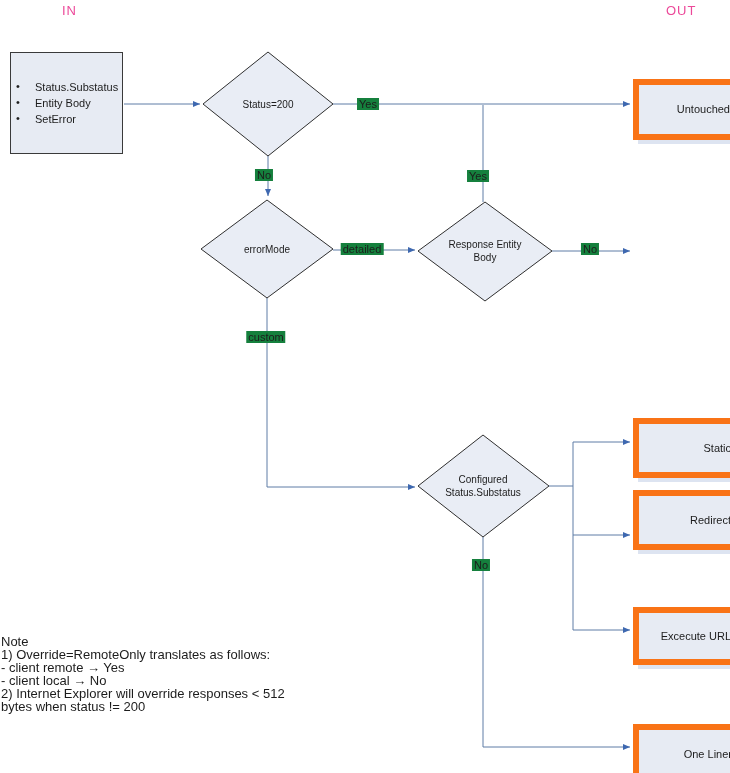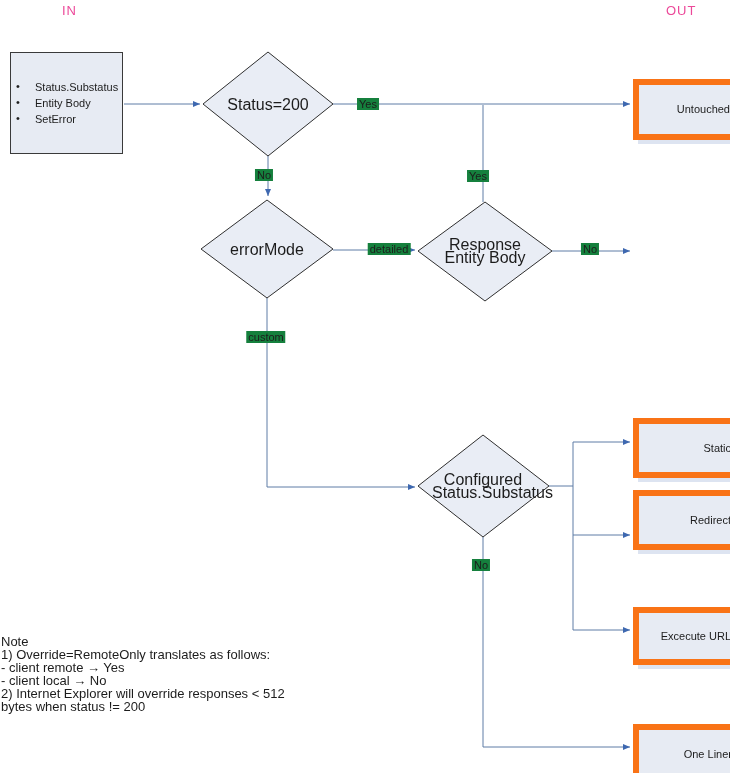--- a/index.html
+++ b/index.html
@@ -31,35 +31,35 @@
   .obox.untouched { top:79px;  height:49px; }
   .obox.detailed  { top:225px; height:50px; width:94px; }
   .obox.static    { top:418px; width:96px; }
   .obox.redirect  { top:490px; width:96px; }
   .obox.execute   { top:607px; width:96px; height:46px; }
   .obox.oneliner  { top:724px; width:97px; }
   .obox .lbl { padding:0 4px; }
 
   .dlabel {
     position:absolute; transform:translate(-50%,-50%);
-    text-align:center; font-size:16px; line-height:13px;
+    text-align:center; font-size:10px; line-height:13px;
   }
   .dlabel.status200  { left:268px; top:104px; width:110px; }
   .dlabel.errormode  { left:267px; top:249px; width:110px; }
   .dlabel.reb        { left:485px; top:251px; width:96px; }
   .dlabel.configured { left:483px; top:486px; width:102px; }
 
   .elabel {
     position:absolute; transform:translate(-50%,-50%);
     background:#15803d; padding:0 2px; font-size:11px; white-space:nowrap;
   }
   .elabel.yes1 { left:368px; top:104px; }
   .elabel.yes2 { left:478px; top:176px; }
   .elabel.no1  { left:264px; top:175px; }
-  .elabel.det  { left:389px; top:249px;text-align:right; }
+  .elabel.det  { left:362px; top:249px;text-align:right; }
   .elabel.cus  { left:266px; top:337px; }
   .elabel.no2  { left:590px; top:249px; }
   .elabel.no3  { left:481px; top:565px; }
 
   .note { position:absolute; left:1px; top:635px; font-size:13px; line-height:13px; }
 </style>
 </head>
 <body>
 
 <div class="canvas">

